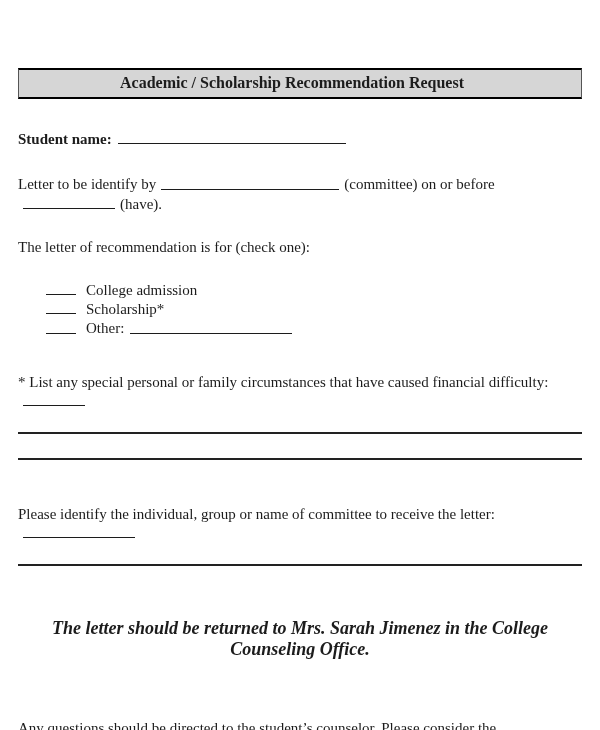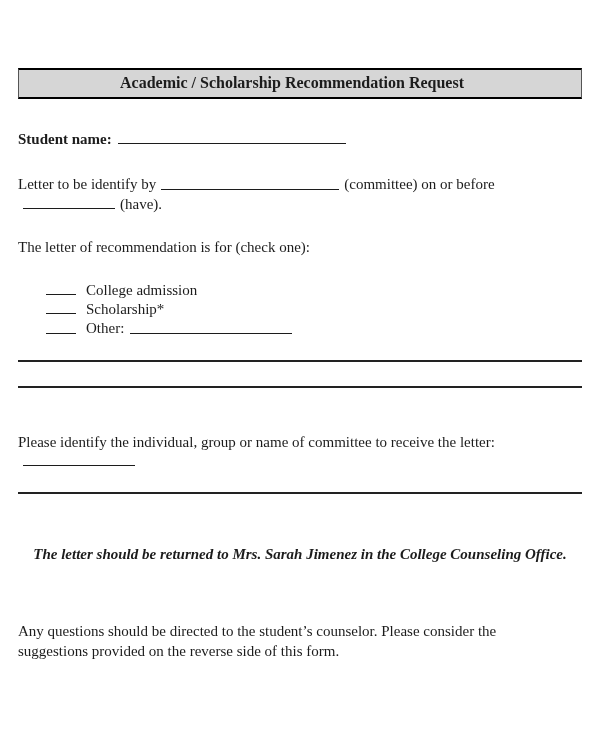--- a/index.html
+++ b/index.html
@@ -46,21 +46,21 @@
     border-bottom: 2px solid #222;
     height: 22px;
     width: 100%;
   }
   .writing-line.second { height: 24px; }
   .center-note {
     margin-top: 52px;
     text-align: center;
     font-weight: bold;
     font-style: italic;
-    font-size: 15px;
+    font-size: 18px;
   }
   .paragraph {
     margin-top: 58px;
     line-height: 20px;
     padding-right: 40px;
   }
   .blank-student { width: 228px; margin-left: 6px; }
   .blank-author { width: 178px; margin: 0 5px; }
   .blank-date { width: 92px; margin: 0 5px; }
   .blank-other { width: 162px; margin-left: 6px; }
@@ -93,20 +93,23 @@
       <span class="blank option-blank"></span><span>College admission</span>
     </div>
     <div class="option-row">
       <span class="blank option-blank"></span><span>Scholarship*</span>
     </div>
     <div class="option-row">
       <span class="blank option-blank"></span><span>Other:</span><span class="blank blank-other"></span>
     </div>
   </div>
 
+  <div class="row" style="margin-top:36px;">
+    <span>* List any special personal or family circumstances that have caused financial difficulty:</span><span class="blank blank-circumstance"></span>
+  </div>
 
   <div class="writing-line"></div>
   <div class="writing-line second"></div>
 
   <div class="row" style="margin-top:46px;">
     <span>Please identify the individual, group or name of committee to receive the letter:</span><span class="blank blank-committee"></span>
   </div>
 
   <div class="writing-line"></div>
 

